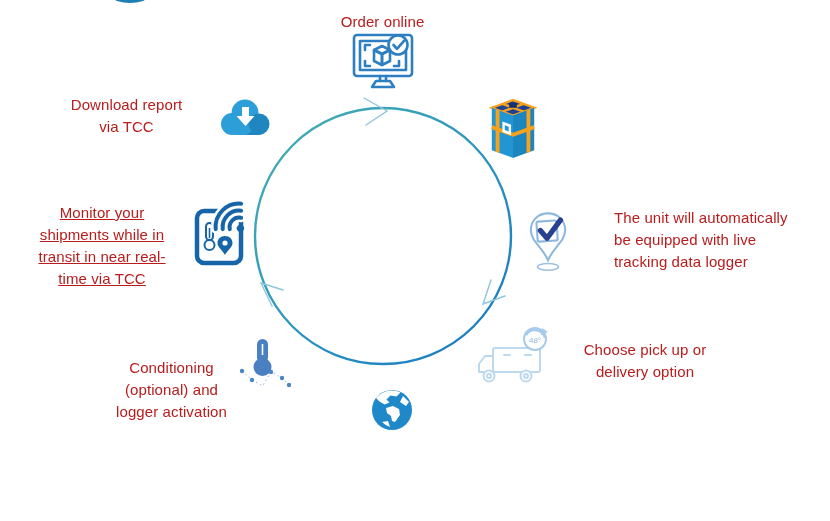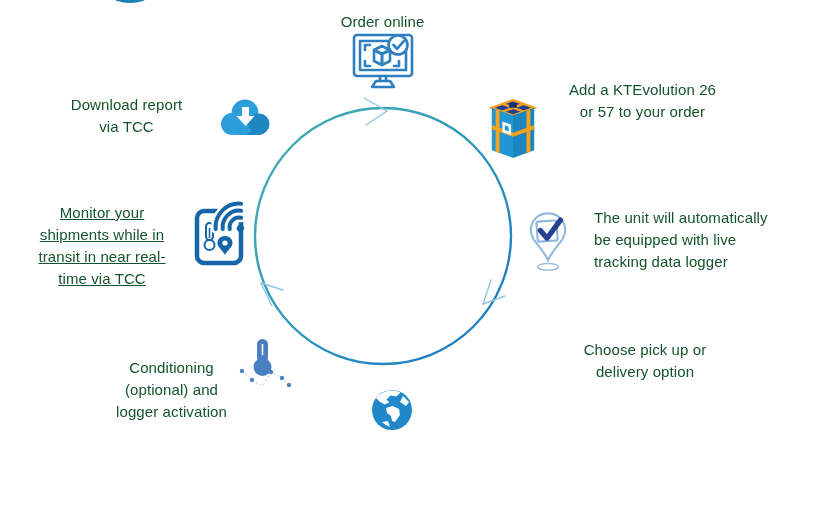--- a/index.html
+++ b/index.html
@@ -1,22 +1,22 @@
 <!DOCTYPE html>
 <html><head>
 <meta charset="utf-8">
 <style>
   html,body{margin:0;padding:0;}
   body{width:830px;height:521px;background:#ffffff;overflow:hidden;
        font-family:"Liberation Sans",sans-serif;position:relative;}
   .stage{position:absolute;inset:0;width:830px;height:521px;}
-  .label{position:absolute;color:#14532d;font-size:15px;line-height:22px;
+  .label{position:absolute;color:#b91c1c;font-size:15px;line-height:22px;
          white-space:pre-line;letter-spacing:0.1px;}
   .label.center{text-align:center;}
-  .label.left{text-align:left;}
+  .label.left{text-align:left;margin-left:20px;}
   .icon{position:absolute;}
   svg{display:block;}
 </style>
 </head>
 <body>
 
 <div class="stage">
 
   <svg width="830" height="521" viewBox="0 0 830 521" style="position:absolute;left:0;top:0;">
     <defs>
@@ -73,35 +73,51 @@
       <polygon points="28,19 50,11 50,55 28,63" fill="#1b85c0"></polygon>
 
       <polygon points="10,12.5 14,14 14,58 10,56.5" fill="#f6a21d"></polygon>
       <polygon points="42,14 46,12.5 46,56.5 42,58" fill="#f6a21d"></polygon>
       <polyline points="6,31 28,39 50,31" fill="none" stroke="#f6a21d" stroke-width="4"></polyline>
 
       <rect x="17" y="32" width="9" height="11" fill="#ffffff" transform="skewY(20) translate(0,-13)"></rect>
       <rect x="19.5" y="35" width="4" height="5" fill="#2196d4" transform="skewY(20) translate(0,-13)"></rect>
     </svg>
   </div>
-  <div class="label center" style="left:550px;top:79px;width:185px;">Add a KTEvolution 26
-or 57 to your order</div>
 
   <div class="icon" style="left:527px;top:211px;">
     <svg width="42" height="64" viewBox="0 0 44 66">
       <ellipse cx="22" cy="58" rx="11" ry="3.6" fill="none" stroke="#9dc0e2" stroke-width="1.6"></ellipse>
       <path d="M22 2 C11 2 4 10 4 19.5 C4 31 16 37 22 51 C28 37 40 31 40 19.5 C40 10 33 2 22 2 Z" fill="#ffffff" stroke="#8fb8de" stroke-width="2.2"></path>
       <rect x="10.5" y="10" width="21" height="21" rx="2" fill="#ffffff" stroke="#8fb8de" stroke-width="2.2" transform="rotate(-4 21 20)"></rect>
       <path d="M14 20 l7 8 l14 -19" fill="none" stroke="#27408f" stroke-width="5.5" stroke-linecap="round" stroke-linejoin="round"></path>
     </svg>
   </div>
   <div class="label left" style="left:594px;top:207px;width:205px;">The unit will automatically
 be equipped with live
 tracking data logger</div>
 
+  <div class="icon" style="left:476px;top:326px;">
+    <svg width="74" height="66" viewBox="0 0 74 66">
+      <g fill="#ffffff" stroke="#bcd9ee" stroke-width="2" stroke-linejoin="round" stroke-linecap="round">
+        <rect x="17" y="22" width="47" height="24" rx="2"></rect>
+        <path d="M17 30 H9 L3 38 v8 h14 z"></path>
+        <line x1="28" y1="29" x2="34" y2="29"></line>
+        <line x1="49" y1="29" x2="55" y2="29"></line>
+        <circle cx="13" cy="50" r="5.5"></circle>
+        <circle cx="13" cy="50" r="2"></circle>
+        <circle cx="50" cy="50" r="5.5"></circle>
+        <circle cx="50" cy="50" r="2"></circle>
+      </g>
+      <circle cx="59" cy="13" r="11" fill="#ffffff" stroke="#a7cbe8" stroke-width="2"></circle>
+      <path d="M50 9 a 10.5 10.5 0 0 1 19 3" fill="none" stroke="#a7cbe8" stroke-width="2.4"></path>
+      <polygon points="66,2 72,6 65,9" fill="#a7cbe8"></polygon>
+      <text x="59" y="16.5" font-size="8" text-anchor="middle" fill="#8fb8de" font-family="Liberation Sans, sans-serif">48°</text>
+    </svg>
+  </div>
   <div class="label center" style="left:560px;top:339px;width:170px;">Choose pick up or
 delivery option</div>
 
   <div class="icon" style="left:370px;top:388px;">
     <svg width="44" height="44" viewBox="0 0 44 44">
       <circle cx="22" cy="22" r="20" fill="#1e88c9"></circle>
       <path d="M6 10 C10 5 16 2.5 22 2.5 c3 0 6 0.7 8.5 2 l-4 4 -6 -1 -4 4 3 3 -5 2 -5 -3 z" fill="#ffffff"></path>
       <path d="M16 20 l7 -2 6 3 1 6 -5 7 -3 -1 -1 -5 -4 -3 z" fill="#ffffff"></path>
       <path d="M33 8 l6 6 -3 4 -6 -4 z" fill="#ffffff"></path>
       <path d="M12 34 a20 20 0 0 0 8 5 l-2 -6 z" fill="#ffffff"></path>

